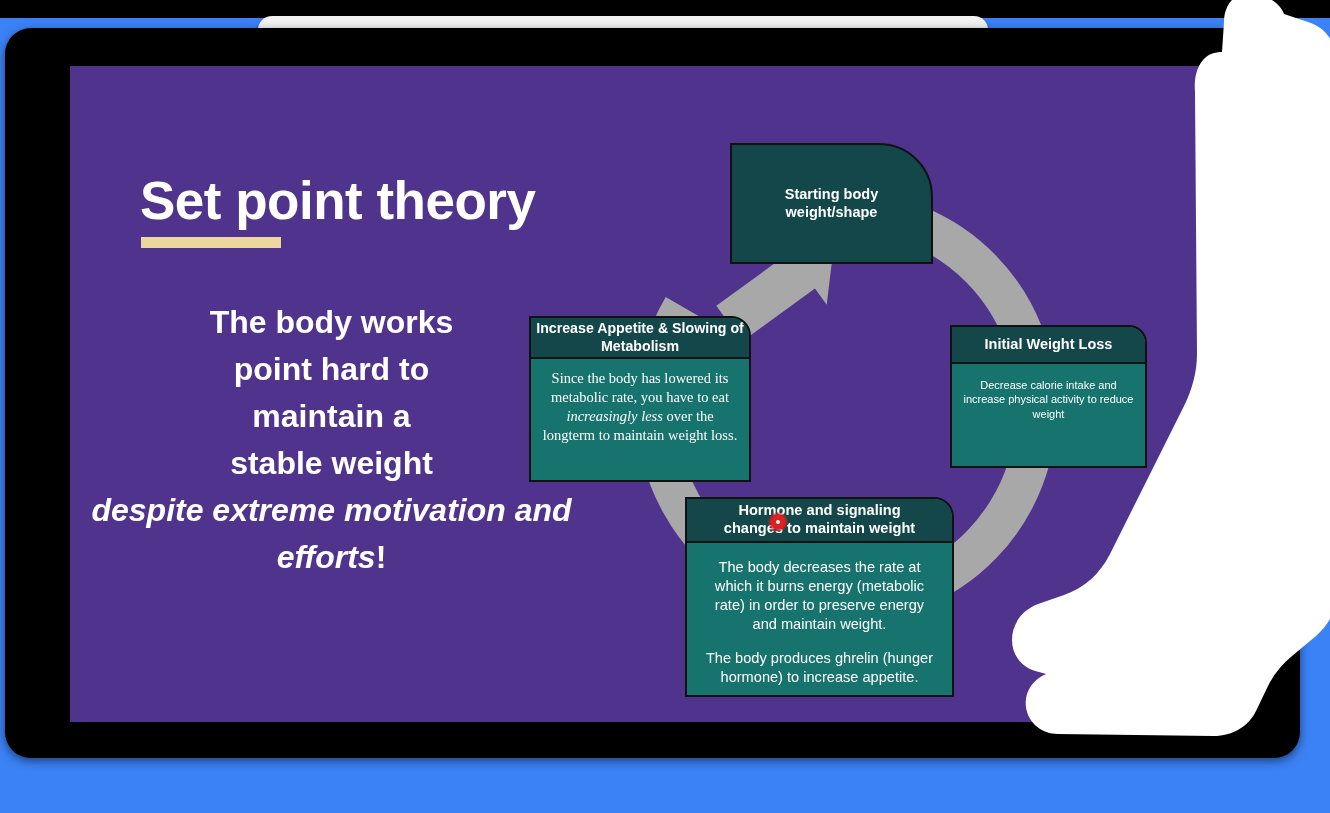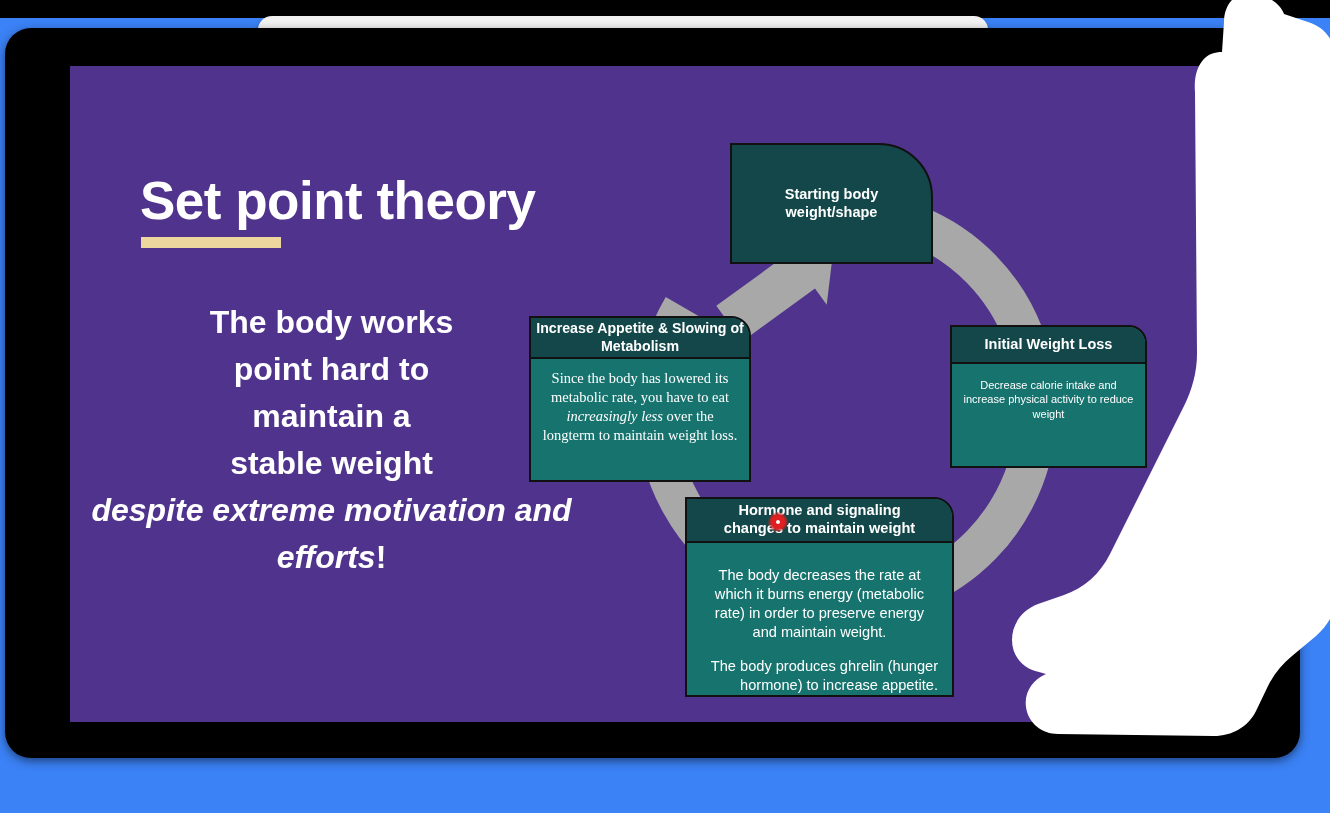--- a/index.html
+++ b/index.html
@@ -124,21 +124,21 @@
     line-height: 1.22;
     box-sizing: border-box;
   }
   .node-body {
     background: #17736e;
     text-align: center;
     line-height: 1.30;
     box-sizing: border-box;
   }
   .node-body p { margin: 0; }
-  .node-body p + p { margin-top: 1.05em; text-align: right; }
+  .node-body p + p { margin-top: 1.05em; }
   .node-body em { font-style: italic; }
 
   
   #node-start {
     left: 660px;
     top: 77px;
     width: 203px;
     height: 121px;
     background: #14474a;
     border-radius: 0 54px 0 0;
@@ -188,21 +188,21 @@
     height: 44px;
     display: flex;
     align-items: center;
     justify-content: center;
     font-size: 14.6px;
     padding: 0 22px;
     border-bottom: 2px solid #111111;
     border-radius: 0 18px 0 0;
   }
   #node-hormone .node-body {
-    padding: 23px 14px 0 14px;
+    padding: 15px 14px 0 14px;
     font-size: 14.6px;
   }
 
   
   #node-appetite {
     left: 459px;
     top: 250px;
     width: 222px;
     height: 166px;
     border-radius: 0 20px 0 0;

